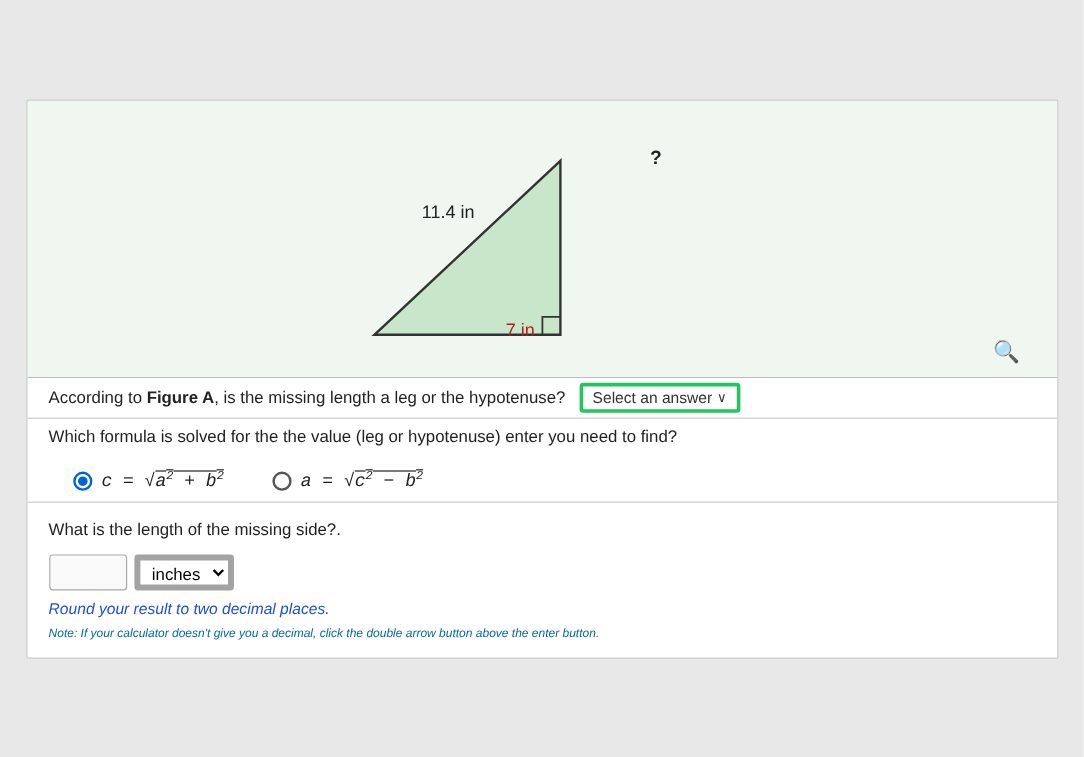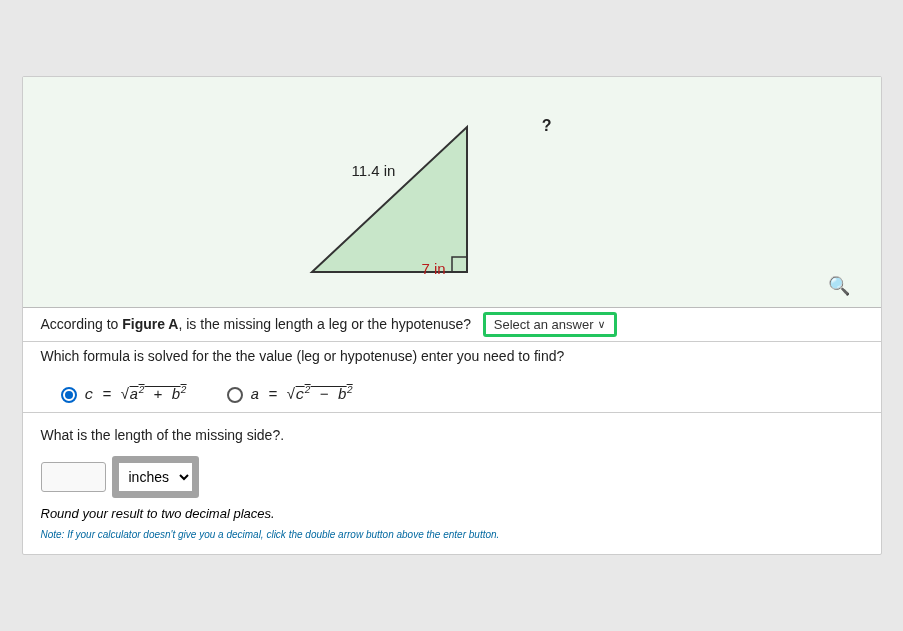--- a/index.html
+++ b/index.html
@@ -156,38 +156,38 @@
     .answer-input {
       width: 65px;
       height: 30px;
       border: 1px solid #aaa;
       border-radius: 3px;
       padding: 2px 6px;
       font-size: 14px;
       background: #f9f9f9;
     }
     .unit-select {
-      height: 42px;
-      border: 7px solid #a3a3a3;
+      height: 30px;
+      border: 5px solid #a3a3a3;
       border-radius: 3px;
       padding: 2px 6px;
       font-size: 14px;
       background: #fff;
       cursor: pointer;
     }
     .note-text {
       font-size: 10px;
       color: #0369a1;
       font-style: italic;
       line-height: 1.5;
       margin-top: 6px;
     }
     .round-note {
       font-size: 13px;
-      color: #000000;
+      color: #1d4ed8;
       font-style: italic;
       margin-bottom: 2px;
     }
 
     
     .math {
       font-style: italic;
       font-family: Liberation Mono, monospace;
       font-size: 15px;
     }

